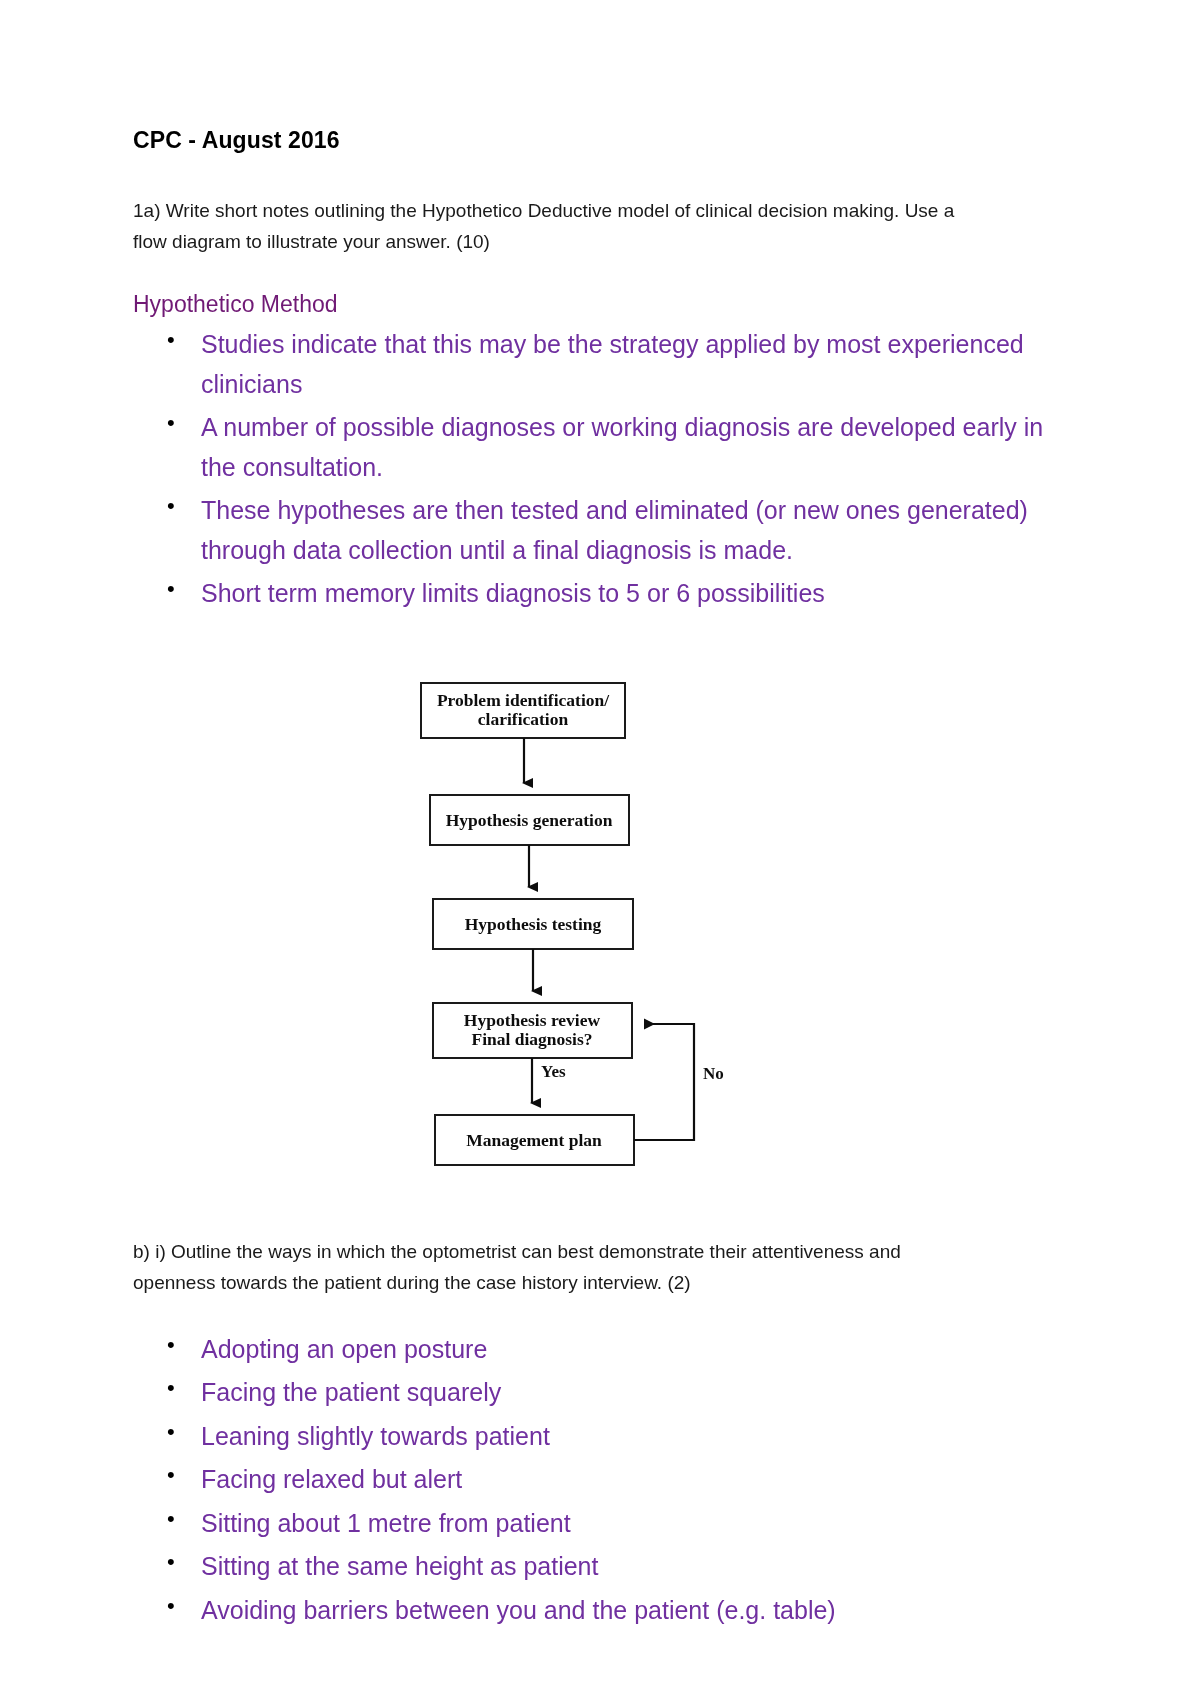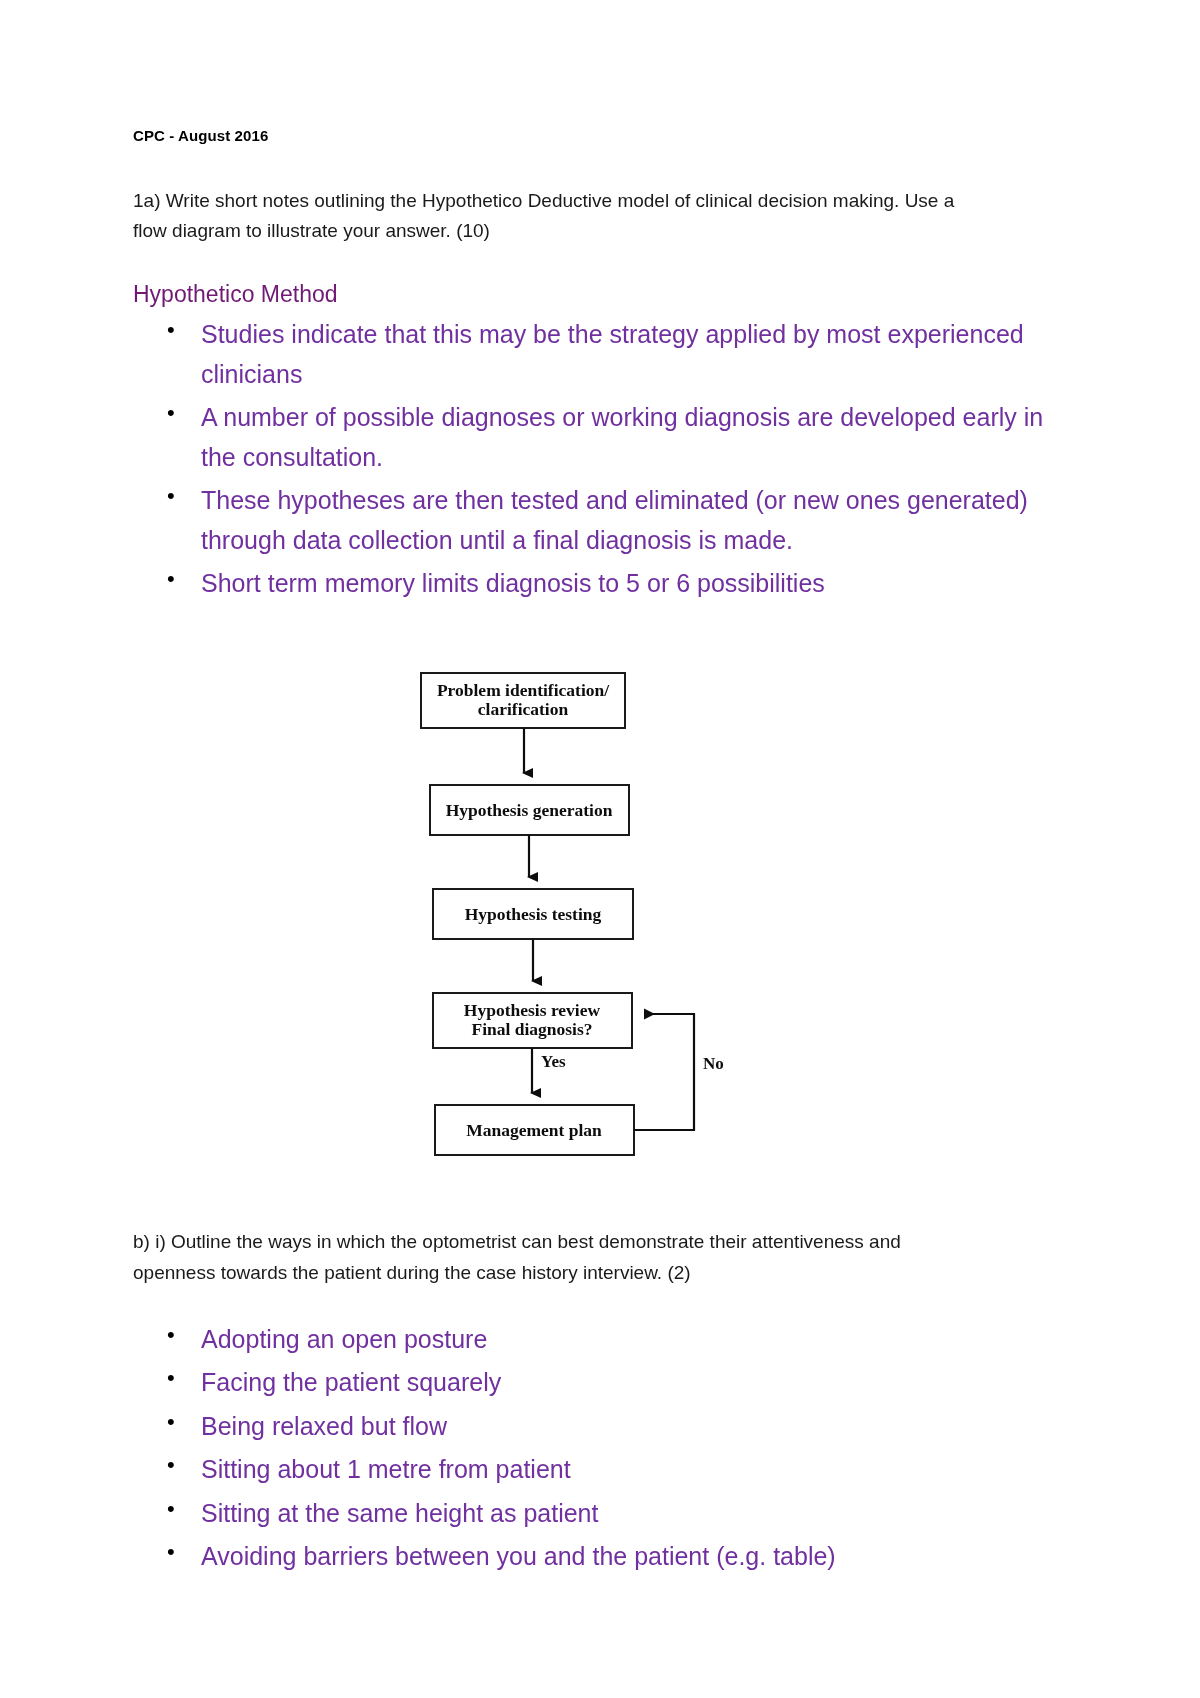--- a/index.html
+++ b/index.html
@@ -22,21 +22,21 @@
     height: 1698px;
     background: #ffffff;
   }
   .content {
     position: absolute;
     left: 133px;
     top: 126px;
     width: 940px;
   }
   .doc-title {
-    font-size: 15px;
+    font-size: 23px;
     font-weight: bold;
     color: #000000;
     letter-spacing: 0.1px;
     margin: 0 0 40px 0;
     line-height: 1.3;
   }
   .question {
     font-size: 19px;
     color: #1a1a1a;
     line-height: 1.62;
@@ -177,20 +177,21 @@
         <path class="flow-line" d="M501,475 L561,475 L561,359 L512,359" marker-end="url(#arrowLeft)"></path>
         <text class="flow-small" x="570" y="414">No</text>
       </svg>
     </div>
 
     <p class="question2">b) i) Outline the ways in which the optometrist can best demonstrate their attentiveness and openness towards the patient during the case history interview. (2)</p>
 
     <ul class="bullets tight">
       <li>Adopting an open posture</li>
       <li>Facing the patient squarely</li>
-      <li>Being relaxed but flow</li>
+      <li>Leaning slightly towards patient</li>
+      <li>Facing relaxed but alert</li>
       <li>Sitting about 1 metre from patient</li>
       <li>Sitting at the same height as patient</li>
       <li>Avoiding barriers between you and the patient (e.g. table)</li>
     </ul>
 
   </div>
 </div>
 
 </body></html>

